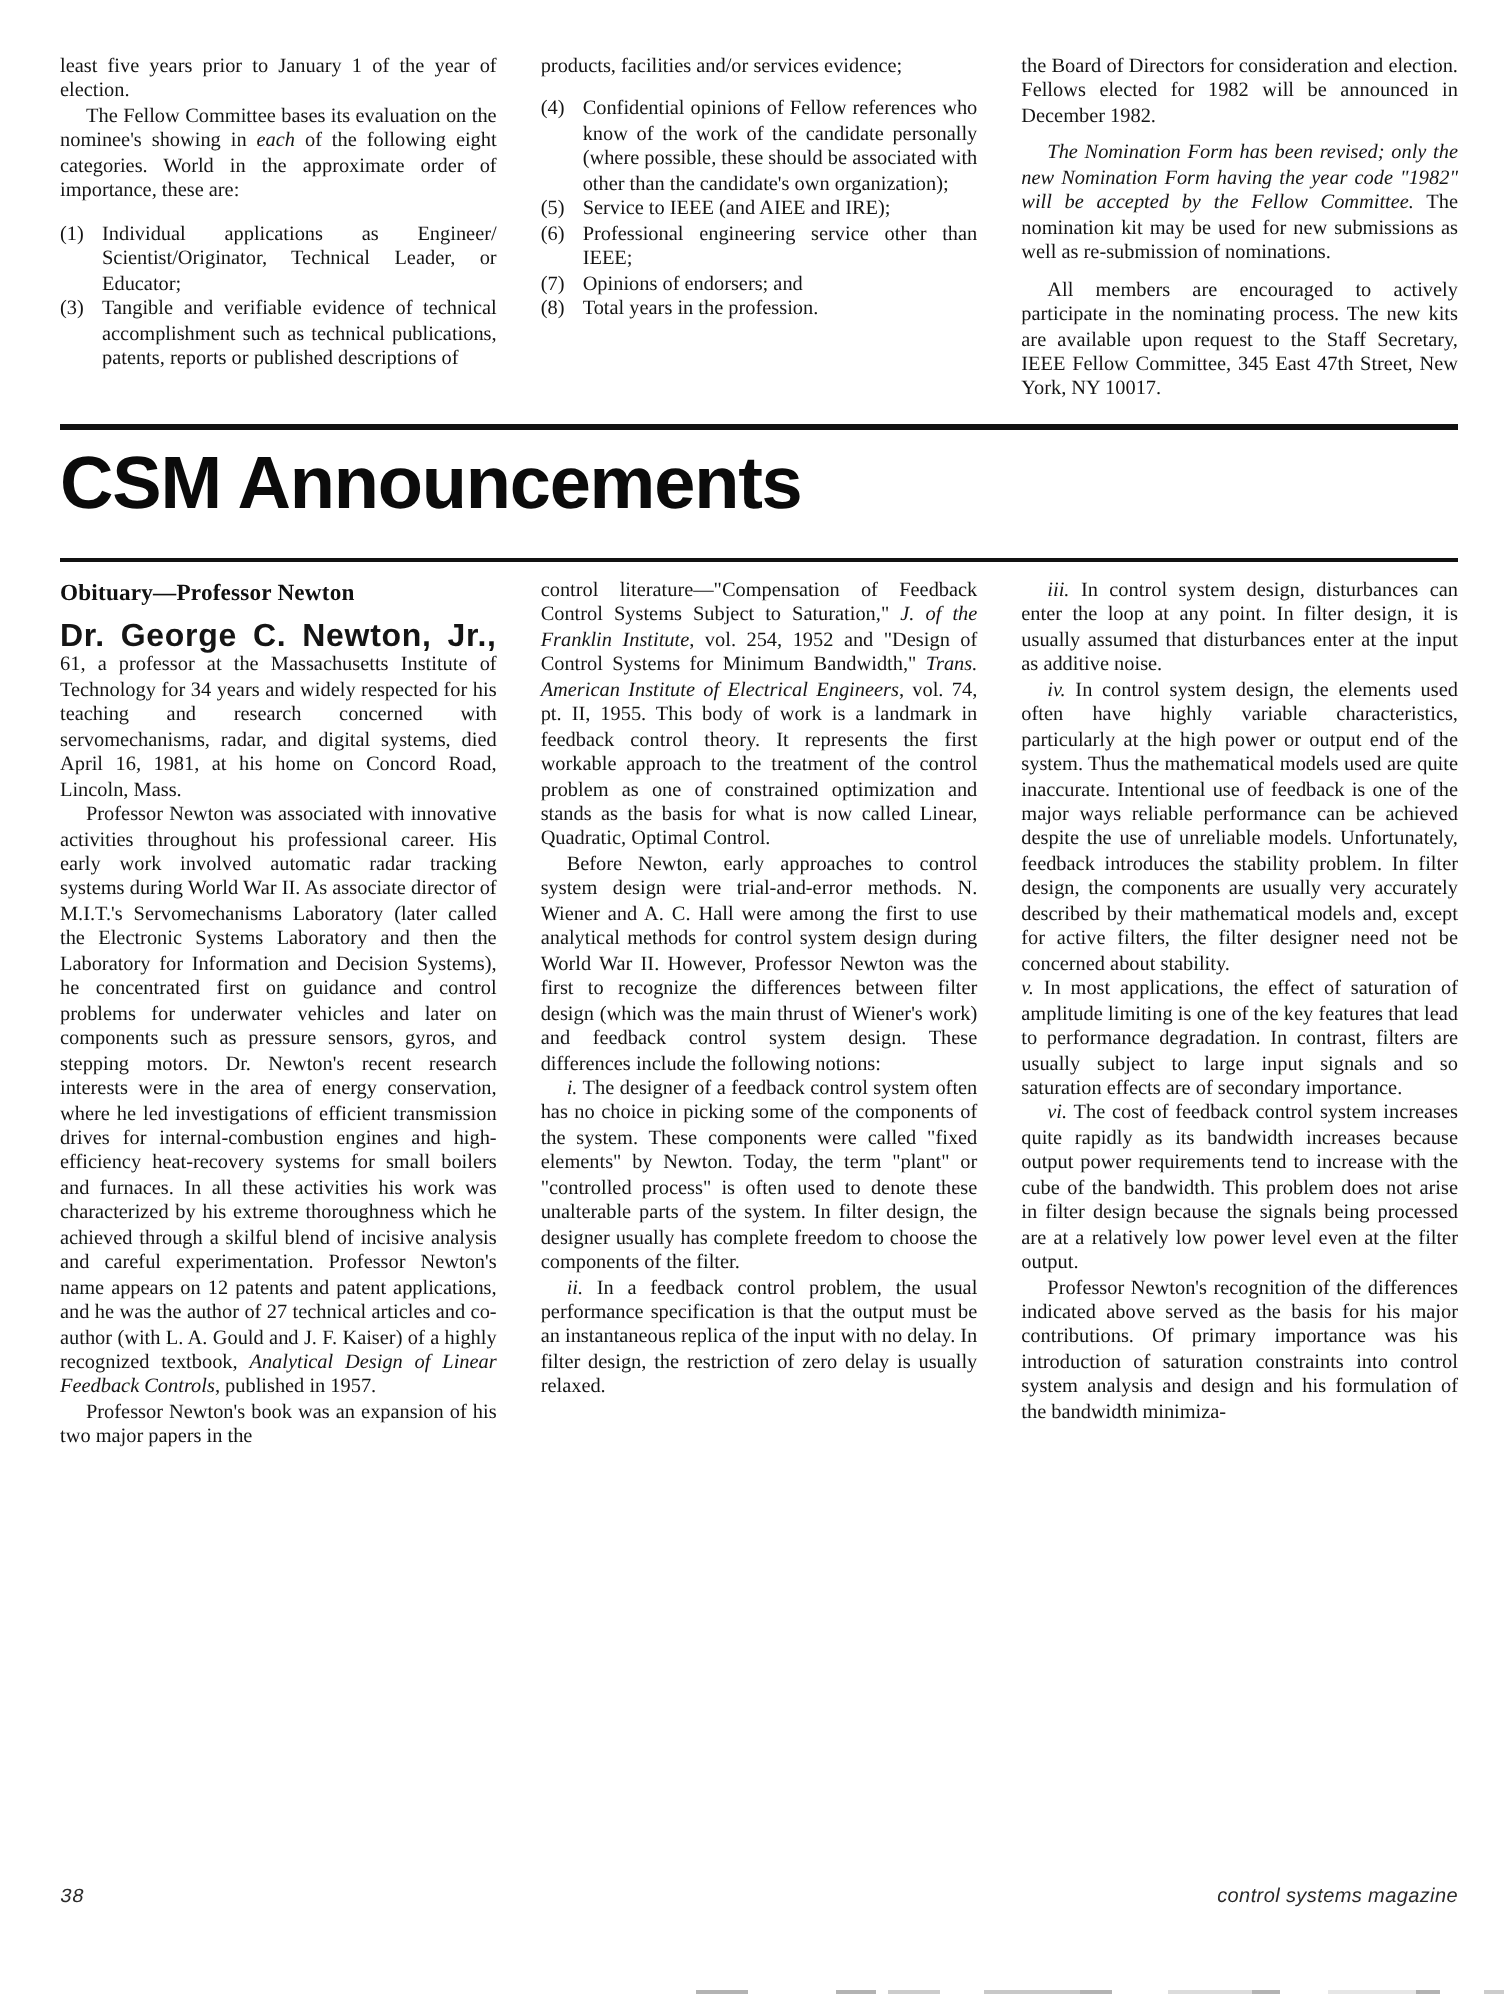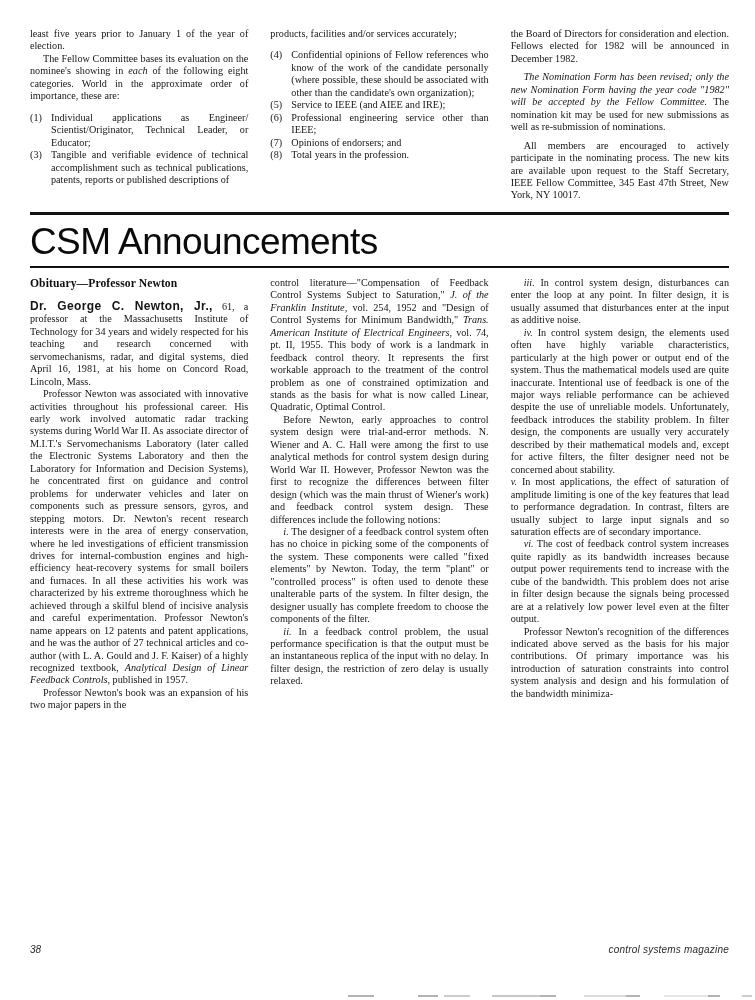--- a/index.html
+++ b/index.html
@@ -63,62 +63,62 @@
 
   i, em { font-style: italic; }
 
   
   .masthead-rule-top {
     border-top: 3px solid #111;
     margin: 10px 0 0 0;
   }
   h1.masthead {
     font-family: "Liberation Sans", "DejaVu Sans", sans-serif;
-    font-weight: normal;
+    font-weight: bold;
     font-size: 37px;
     line-height: 41px;
     letter-spacing: -0.6px;
-    margin: 6px 0 4px 0;
+    margin: 6px 0 17px 0;
     color: #0b0b0b;
   }
   .masthead-rule-bottom {
     border-top: 2.4px solid #111;
     margin: 0 0 9px 0;
   }
 
   
   h2.subhead {
     font-family: Liberation Serif, serif;
     font-weight: bold;
     font-size: 11.6px;
     line-height: 14px;
     letter-spacing: 0.1px;
     margin: 0 0 9px 0;
     color: #101010;
   }
   .lead-name {
     font-family: "Liberation Sans", "DejaVu Sans", sans-serif;
     font-weight: bold;
-    font-size: 12px;
+    font-size: 16px;
     letter-spacing: 0.35px;
   }
   .obit-section .col2, .obit-section .col3 { padding-top: 0; }
 
   
   .footer {
     position: absolute;
     left: 30px; right: 26px;
     bottom: 42px;
     display: flex;
     justify-content: space-between;
     align-items: baseline;
     font-style: italic;
   }
   .folio {
-    font-family: Liberation Sans, sans-serif;
+    font-family: Liberation Mono, monospace;
     font-size: 10px;
     font-style: italic;
     color: #2a2a2a;
   }
   .magline {
     font-family: "Liberation Sans", "DejaVu Sans", sans-serif;
     font-size: 10px;
     font-style: italic;
     color: #2a2a2a;
     letter-spacing: 0.2px;
@@ -149,21 +149,21 @@
     <div class="col col1">
       <p class="body noindent">least five years prior to January 1 of the year of election.</p>
       <p class="body"><span>The Fellow Committee bases its evaluation on the nominee's showing in </span><i>each</i><span> of the following eight categories. World in the approximate order of importance, these are:</span></p>
       <ol class="numlist">
         <li><span class="num">(1)</span><span>Individual applications as Engineer/ Scientist/Originator, Technical Leader, or Educator;</span></li>
         <li><span class="num">(3)</span><span>Tangible and verifiable evidence of technical accomplishment such as technical publications, patents, reports or published descriptions of</span></li>
       </ol>
     </div>
 
     <div class="col col2">
-      <p class="body noindent">products, facilities and/or services accurately;</p>
+      <p class="body noindent">products, facilities and/or services evidence;</p>
       <ol class="numlist">
         <li><span class="num">(4)</span><span>Confidential opinions of Fellow references who know of the work of the candidate personally (where possible, these should be associated with other than the candidate's own organization);</span></li>
         <li><span class="num">(5)</span><span>Service to IEEE (and AIEE and IRE);</span></li>
         <li><span class="num">(6)</span><span>Professional engineering service other than IEEE;</span></li>
         <li><span class="num">(7)</span><span>Opinions of endorsers; and</span></li>
         <li><span class="num">(8)</span><span>Total years in the profession.</span></li>
       </ol>
     </div>
 
     <div class="col col3">

